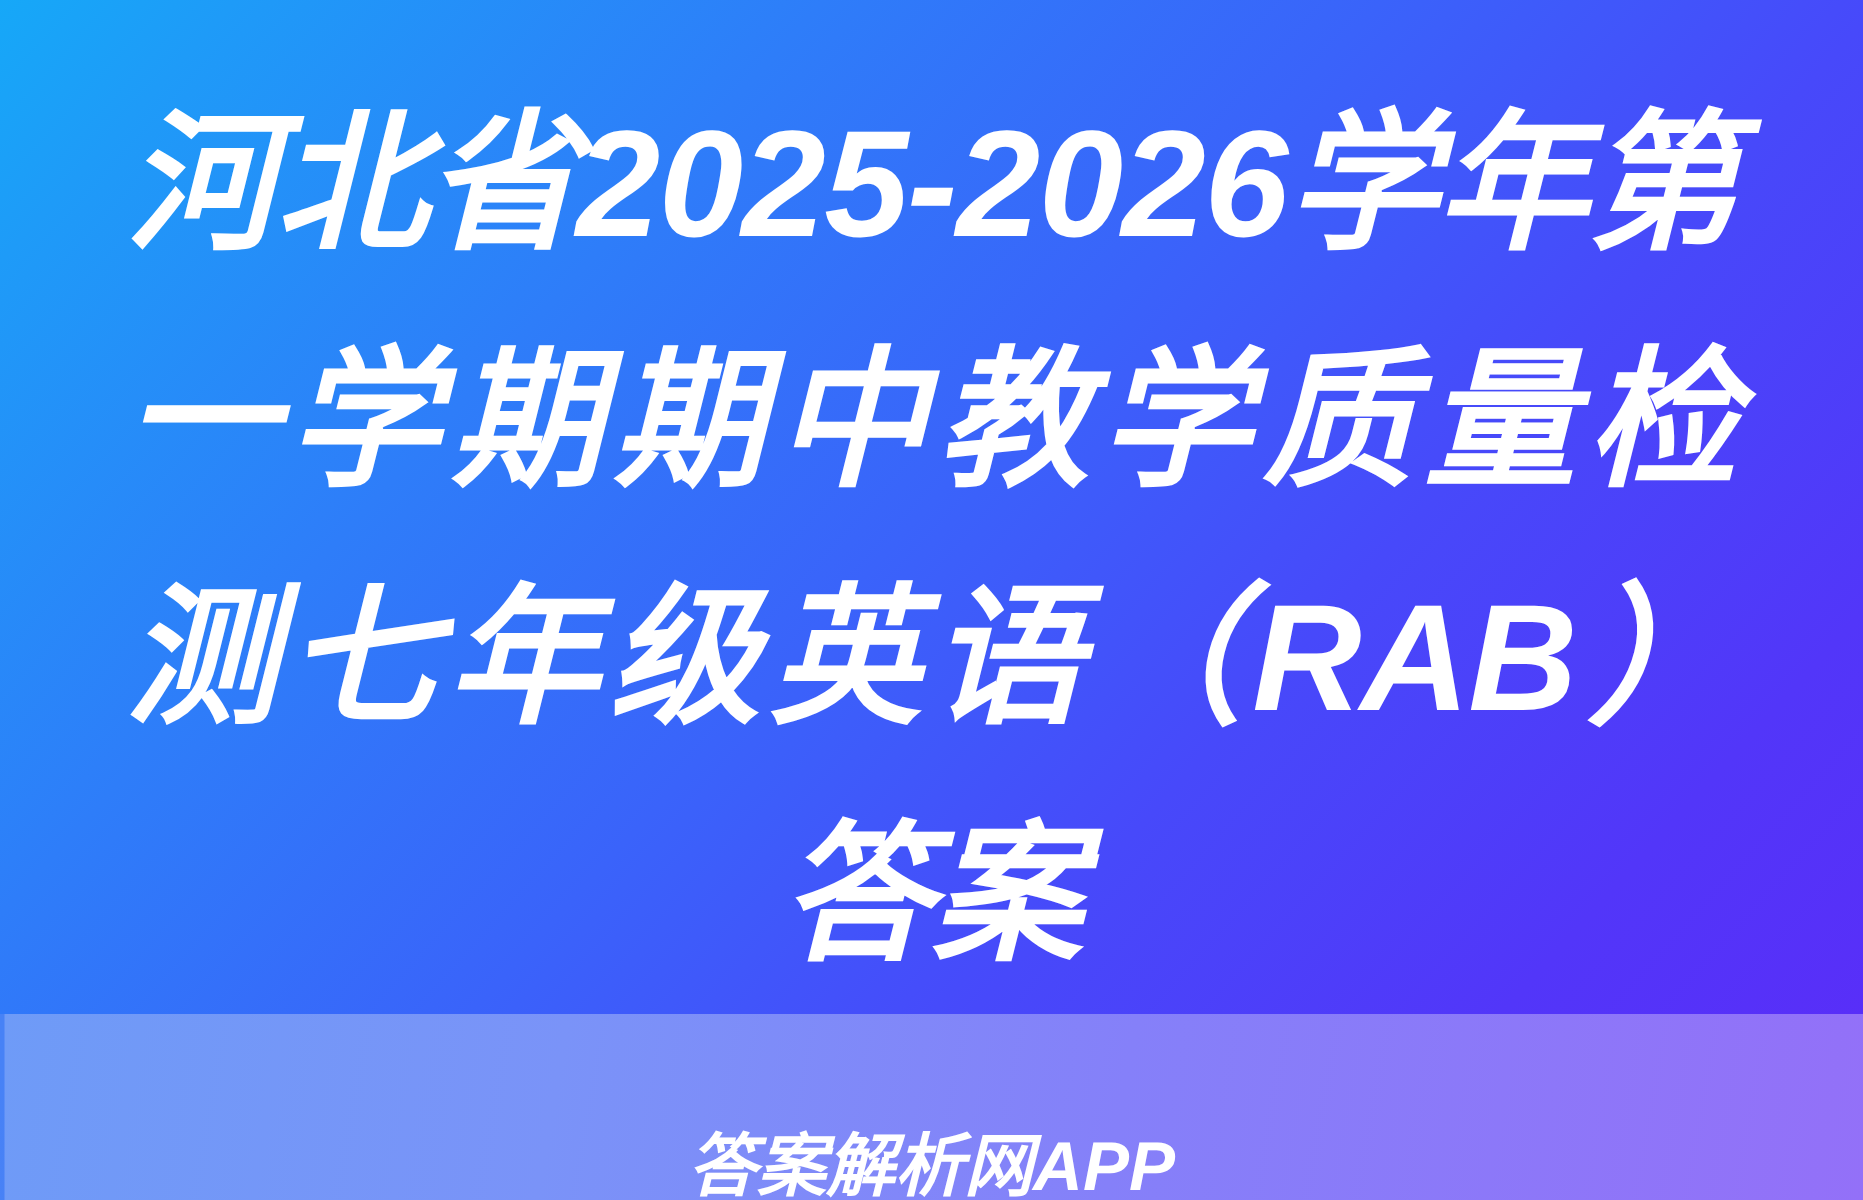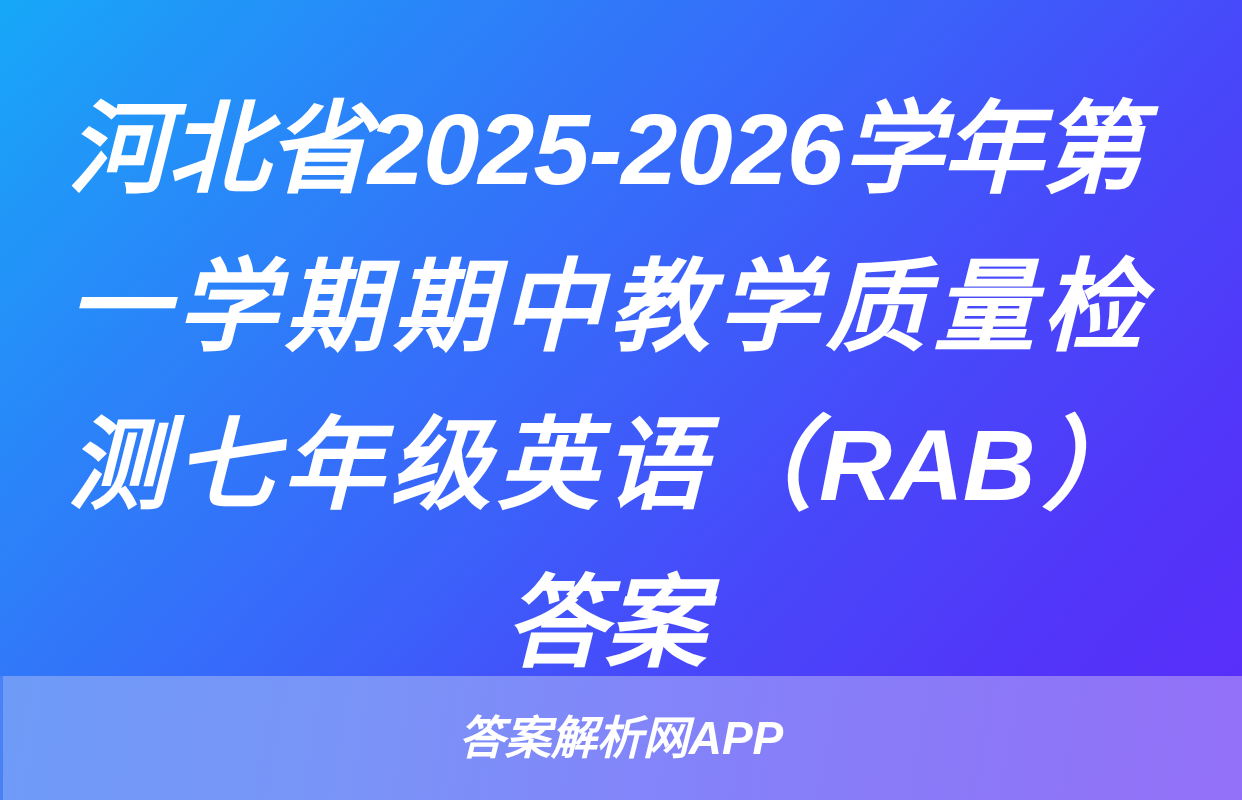--- a/index.html
+++ b/index.html
@@ -21,27 +21,27 @@
                 #2E7DF9 28%,
                 #3A63FA 47%,
                 #4749FA 64%,
                 #5236F9 82%,
                 #5B2BF8 100%);
   }
 
   
   .title-area {
     position: absolute;
-    left: 68px;
+    left: 84px;
     top: 96px;
     width: 1074px;
     height: 580px;
     display: flex;
     flex-direction: column;
-    justify-content: center;
+    justify-content: flex-end;
     align-items: center;
   }
   .poster-title {
     margin: 0;
     width: 100%;
     text-align: center;
     color: #ffffff;
     font-size: 101px;
     line-height: 158px;
     font-weight: 700;
@@ -54,21 +54,21 @@
   }
 
   
   .footer-band {
     position: absolute;
     left: 0;
     top: 676px;
     width: 1242px;
     height: 124px;
     display: flex;
-    align-items: center;
+    align-items: flex-end;
     justify-content: center;
     background: linear-gradient(100deg,
                 #6E9BF7 0%,
                 #7A93F8 30%,
                 #8580F9 60%,
                 #9370F8 100%);
     box-shadow: inset 3px 0 0 0 rgba(40, 110, 245, 0.55);
   }
   .footer-text {
     margin: 0;

